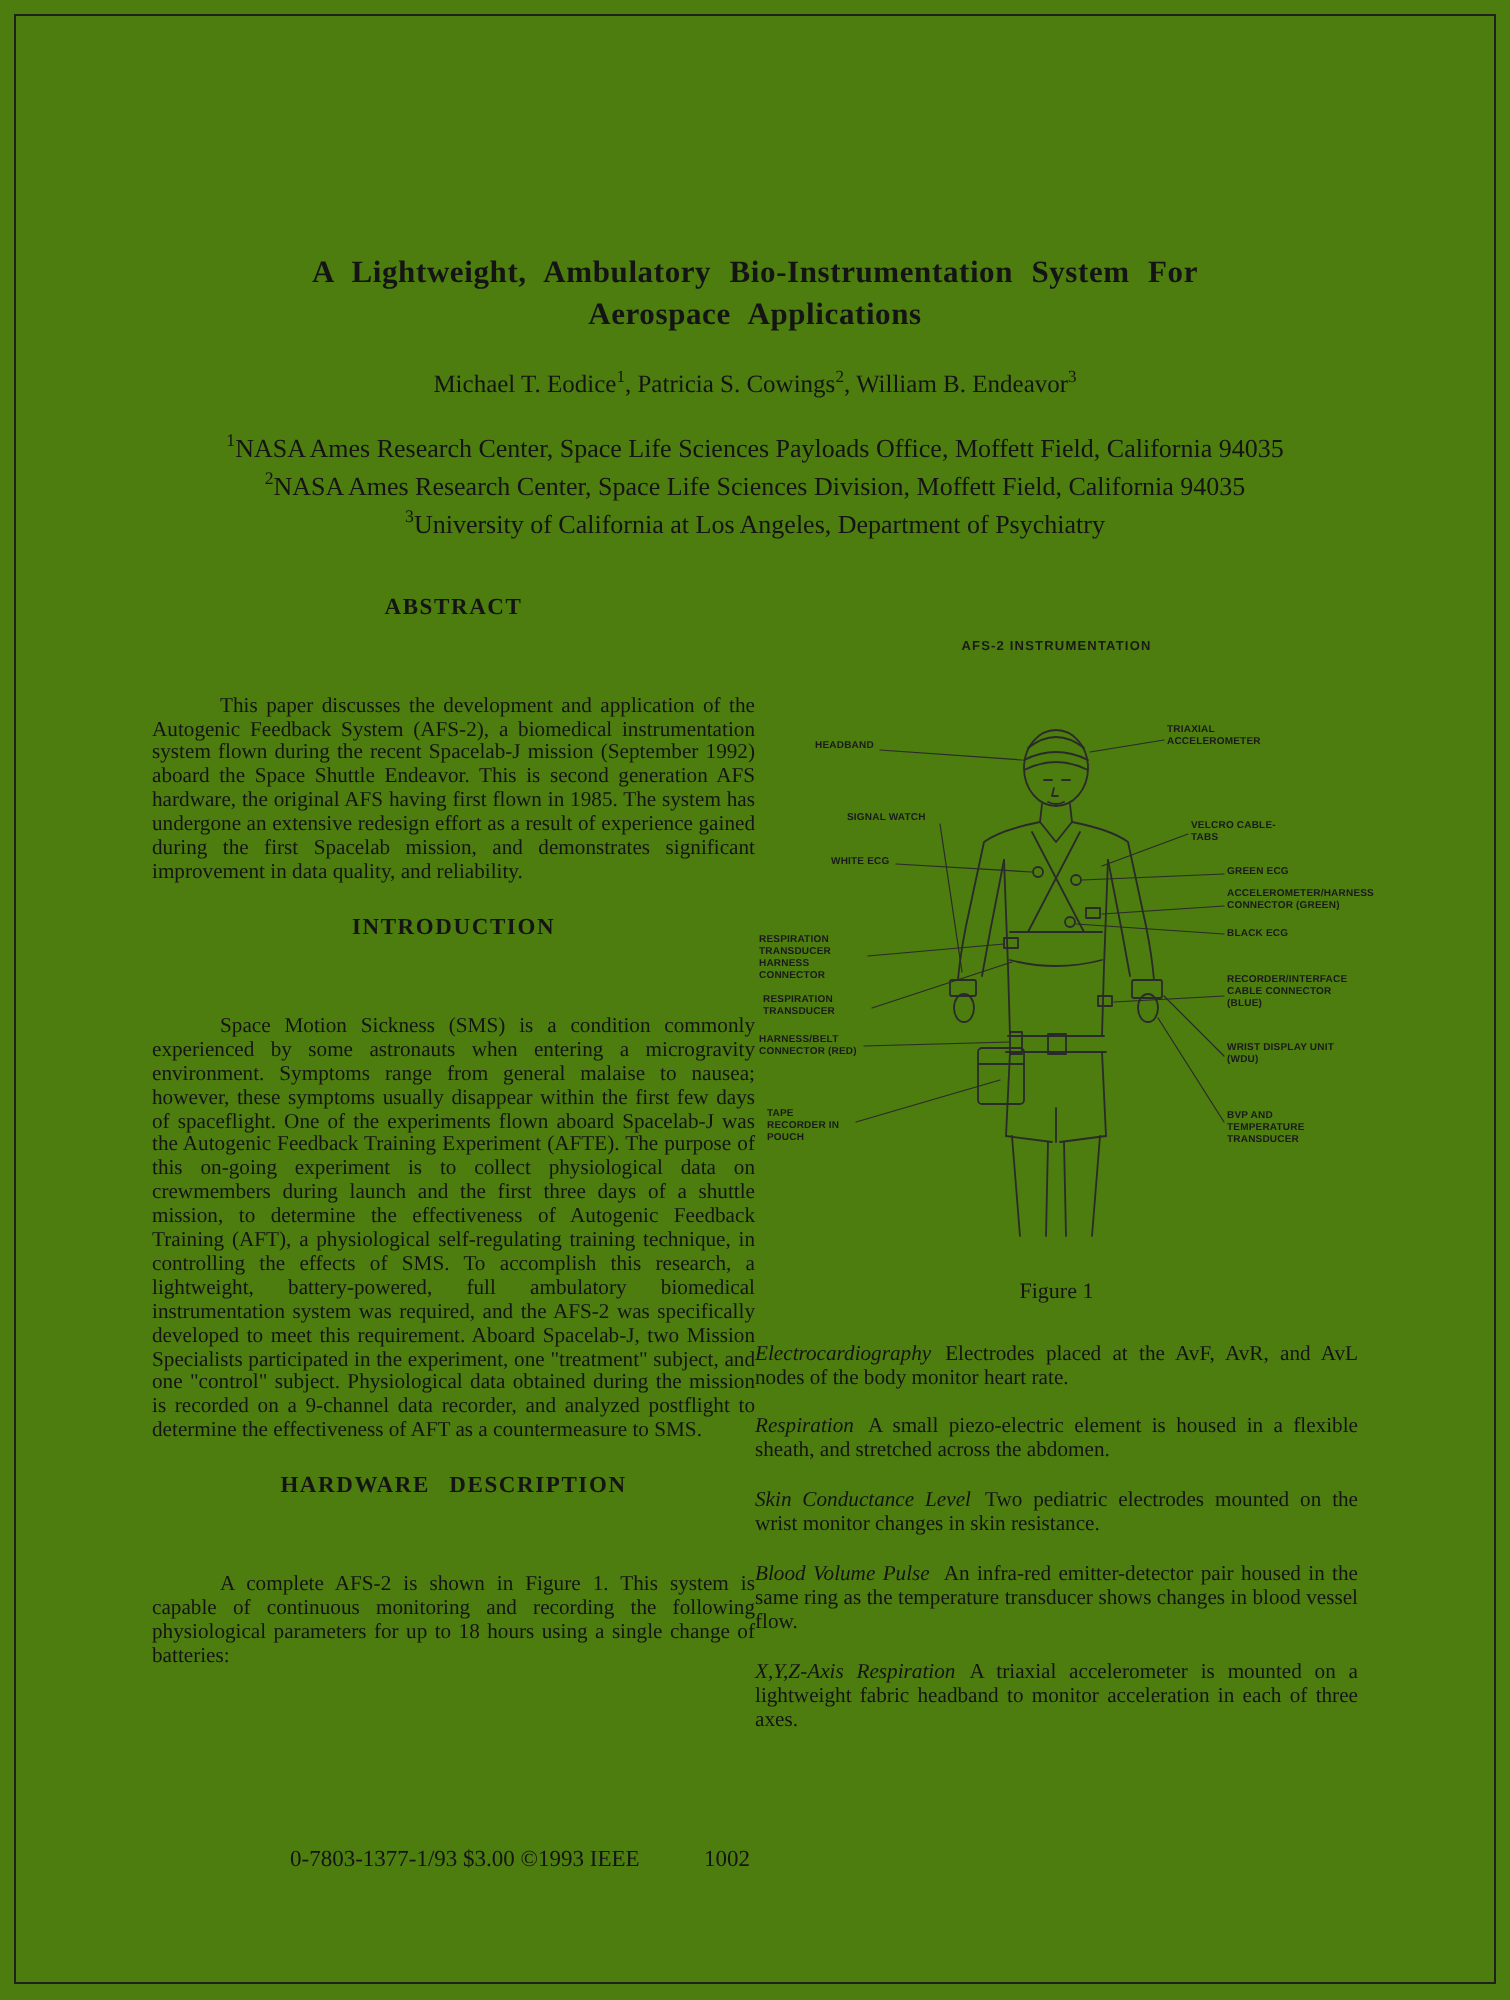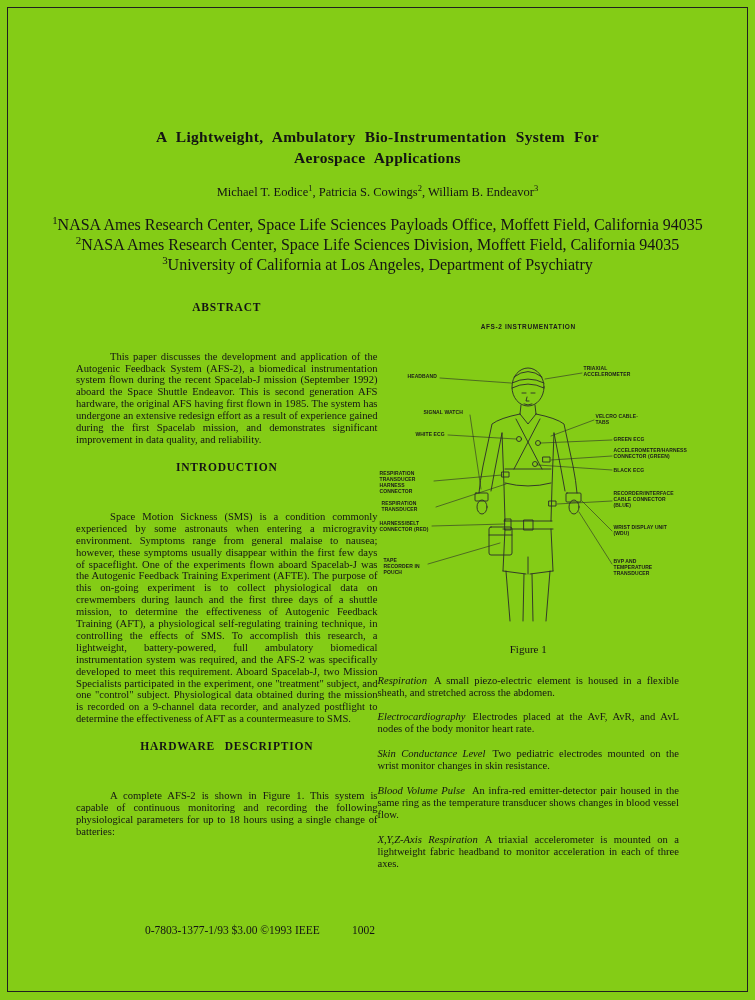--- a/index.html
+++ b/index.html
@@ -1,29 +1,29 @@
 <!DOCTYPE html>
 <html><head>
 <meta charset="utf-8">
 <style>
   * { margin:0; padding:0; box-sizing:border-box; }
   html,body { background:#ffffff; }
   .page {
-    position:relative; width:755px; height:1000px; background:#84cc16;
+    position:relative; width:755px; height:1000px; background:#4d7c0f;
     font-family:"Liberation Serif", serif; color:#141414; overflow:hidden;
   }
   .frame {
     position:absolute; top:7px; left:7px; right:7px; bottom:8px;
     border:1.5px solid #202020; pointer-events:none;
   }
   header { text-align:center; padding-top:126px; }
   .title { font-size:15.5px; font-weight:bold; word-spacing:5px; letter-spacing:0.3px; line-height:21px; }
   .authors { margin-top:15px; font-size:12.5px; }
   .authors sup, .affil sup { font-size:0.68em; }
-  .affiliations { margin-top:13px; font-size:16px; line-height:15.5px; }
+  .affiliations { margin-top:13px; font-size:13px; line-height:15.5px; }
   .columns { display:flex; gap:0; padding:0 76px; margin-top:24px; }
   .col { flex:1; min-width:0; }
   h2.sec { text-align:center; font-size:11.5px; font-weight:bold; letter-spacing:0.8px; word-spacing:6px; margin:15px 0 8px; }
   h2.sec.first { margin-top:4px; }
   p.body { font-size:10.6px; line-height:11.9px; text-align:justify; }
   p.indent { text-indent:34px;margin-top:38px; }
   p.term { margin-top:11px; font-size:10.6px; line-height:11.9px; text-align:justify; }
   p.term i { font-style:italic; margin-right:7px; }
   
   .fig-wrap { position:relative; width:100%; height:310px; margin-top:24px; font-family:"Liberation Sans", sans-serif; }
@@ -159,22 +159,22 @@
           <div class="fig-label" style="left:236px; top:169px; width:58px;">RECORDER/INTERFACE CABLE CONNECTOR (BLUE)</div>
           <div class="fig-label" style="left:2px; top:199px; width:50px;">HARNESS/BELT CONNECTOR (RED)</div>
           <div class="fig-label" style="left:236px; top:203px; width:55px;">WRIST DISPLAY UNIT (WDU)</div>
           <div class="fig-label" style="left:6px; top:236px; width:44px;">TAPE RECORDER IN POUCH</div>
           <div class="fig-label" style="left:236px; top:237px; width:55px;">BVP AND TEMPERATURE TRANSDUCER</div>
         </div>
         <figcaption>Figure 1</figcaption>
       </figure>
 
       <div class="right-paras">
+        <p class="term"><i>Electrocardiography</i><span>Electrodes placed at the AvF, AvR, and AvL nodes of the body monitor heart rate.</span></p>
         <p class="term"><i>Respiration</i><span>A small piezo-electric element is housed in a flexible sheath, and stretched across the abdomen.</span></p>
-        <p class="term"><i>Electrocardiography</i><span>Electrodes placed at the AvF, AvR, and AvL nodes of the body monitor heart rate.</span></p>
         <p class="term"><i>Skin Conductance Level</i><span>Two pediatric electrodes mounted on the wrist monitor changes in skin resistance.</span></p>
         <p class="term"><i>Blood Volume Pulse</i><span>An infra-red emitter-detector pair housed in the same ring as the temperature transducer shows changes in blood vessel flow.</span></p>
         <p class="term"><i>X,Y,Z-Axis Respiration</i><span>A triaxial accelerometer is mounted on a lightweight fabric headband to monitor acceleration in each of three axes.</span></p>
       </div>
 
     </div>
   </div>
 
   <footer>
     <span class="copyright">0-7803-1377-1/93 $3.00 ©1993 IEEE</span>

